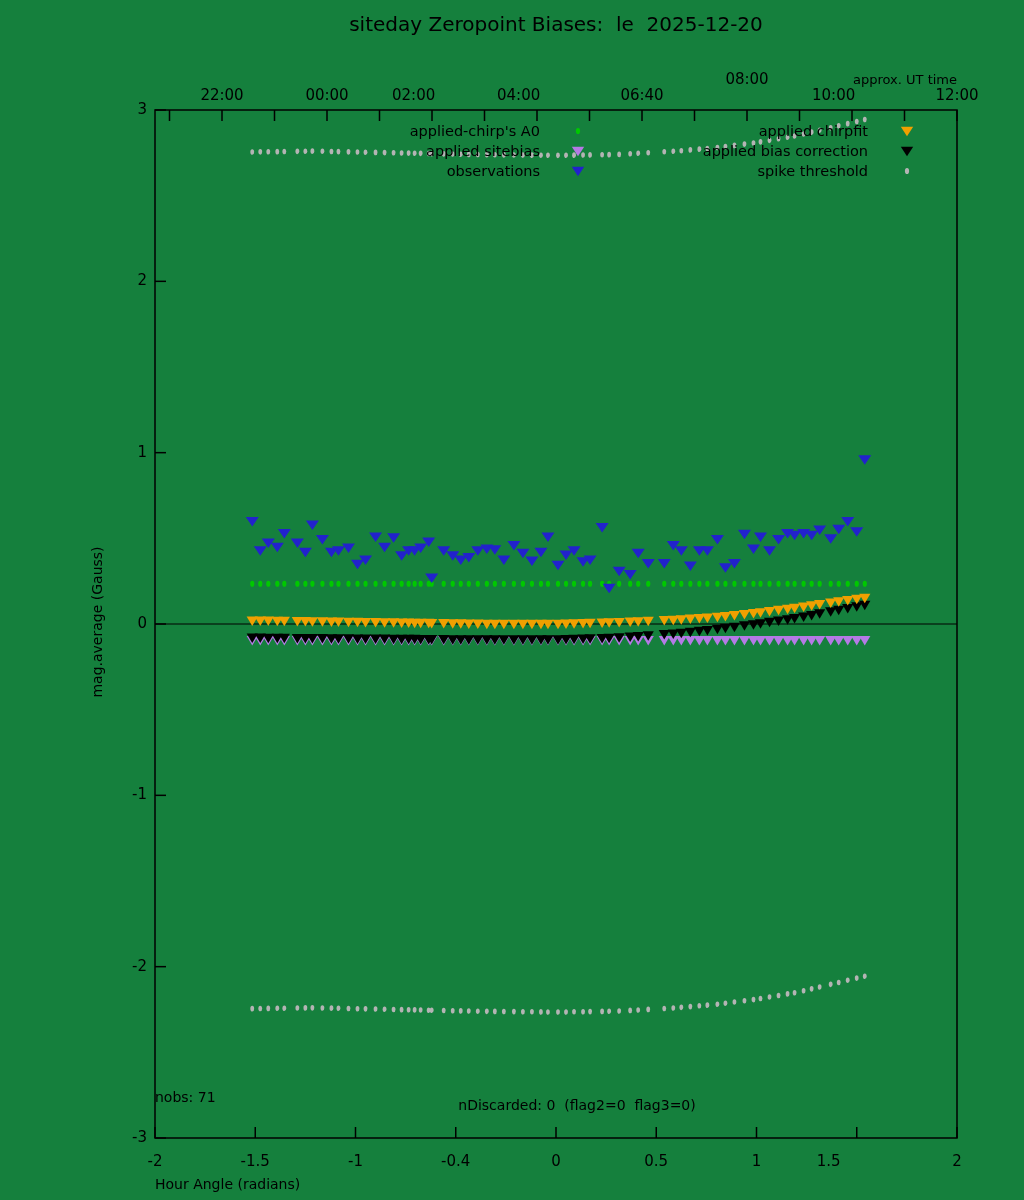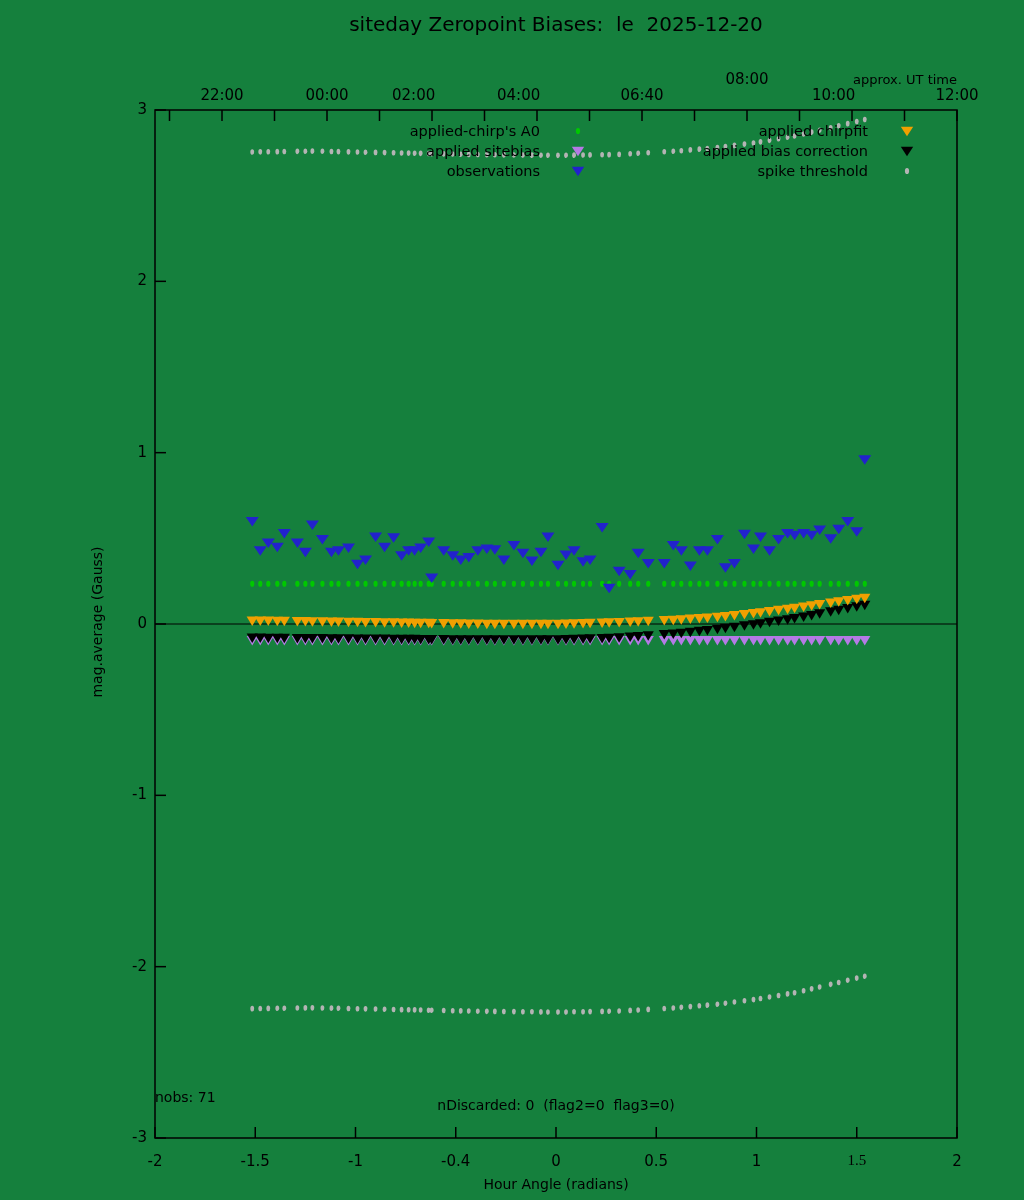--- a/index.html
+++ b/index.html
@@ -1,24 +1,24 @@
 <!DOCTYPE html>
 <html><head>
 <meta charset="utf-8">
 <style>
   html,body{margin:0;padding:0;background:#ffffff;}
   #canvas{position:relative;width:1024px;height:1200px;background:#15803d;
           font-family:"DejaVu Sans","Liberation Sans",sans-serif;color:#000;overflow:hidden;}
   .abs{position:absolute;white-space:pre;}
   #title{left:155px;top:12px;width:802px;text-align:center;font-size:20px;}
   #subtitle{left:155px;top:72px;width:802px;text-align:right;font-size:13px;}
-  #xlabel{left:155px;top:1176px;width:802px;text-align:center;font-size:14px;}
+  #xlabel{left:155px;top:1176px;width:802px;font-size:14px;}
   #ylabel{left:-153px;top:614px;width:500px;text-align:center;font-size:14px;transform:rotate(-90deg);}
   #nobs{left:155px;top:1077px;width:960px;text-align:left;font-size:14px;margin-top:12px;}
-  #ndiscarded{left:155px;top:1097px;width:802px;text-align:center;font-size:14px;}
+  #ndiscarded{left:155px;top:1097px;width:802px;text-align:center;font-size:14px;padding-left:21px;}
   .tick-label{position:absolute;font-size:15px;white-space:pre;}
   .tick-label.yl{text-align:right;}
   svg{position:absolute;left:0;top:0;}
 </style>
 </head>
 <body>
 
 <div id="canvas">
   <div id="title" class="abs">siteday Zeropoint Biases:  le  2025-12-20</div>
   <div id="subtitle" class="abs">approx. UT time</div>
@@ -580,21 +580,21 @@
       <div class="tick-label" style="left: 707px; top: 70px; width: 80px; text-align: center;">08:00</div>
       <div class="tick-label" style="left: 812px; top: 86px; width: 80px; text-align: left;">10:00</div>
       <div class="tick-label" style="left: 917px; top: 86px; width: 80px; text-align: center;">12:00</div>
       <div class="tick-label" style="left: 115px; top: 1152px; width: 80px; text-align: center;">-2</div>
       <div class="tick-label" style="left: 215.25px; top: 1152px; width: 80px; text-align: center;">-1.5</div>
       <div class="tick-label" style="left: 315.5px; top: 1152px; width: 80px; text-align: center;">-1</div>
       <div class="tick-label" style="left: 415.75px; top: 1152px; width: 80px; text-align: center;">-0.4</div>
       <div class="tick-label" style="left: 516px; top: 1152px; width: 80px; text-align: center;">0</div>
       <div class="tick-label" style="left: 616.25px; top: 1152px; width: 80px; text-align: center;">0.5</div>
       <div class="tick-label" style="left: 716.5px; top: 1152px; width: 80px; text-align: center;">1</div>
-      <div class="tick-label" style="left: 816.75px; top: 1152px; width: 80px; text-align: center; font-family: Liberation Serif, serif;">1.5</div>
+      <div class="tick-label" style="left: 816.75px; top: 1152px; width: 80px; ">1.5</div>
       <div class="tick-label" style="left: 917px; top: 1152px; width: 80px; text-align: center;">2</div>
       <div class="tick-label yl" style="left: 87px; top: 100px; width: 60px; text-align: right;">3</div>
       <div class="tick-label yl" style="left: 87px; top: 271.333px; width: 60px; text-align: right;">2</div>
       <div class="tick-label yl" style="left: 87px; top: 442.667px; width: 60px; text-align: right;">1</div>
       <div class="tick-label yl" style="left: 87px; top: 614px; width: 60px; text-align: right;">0</div>
       <div class="tick-label yl" style="left: 87px; top: 785.333px; width: 60px; text-align: right;">-1</div>
       <div class="tick-label yl" style="left: 87px; top: 956.667px; width: 60px; text-align: right;">-2</div>
       <div class="tick-label yl" style="left: 87px; top: 1128px; width: 60px; text-align: right;">-3</div>
     </div>
 </div>

